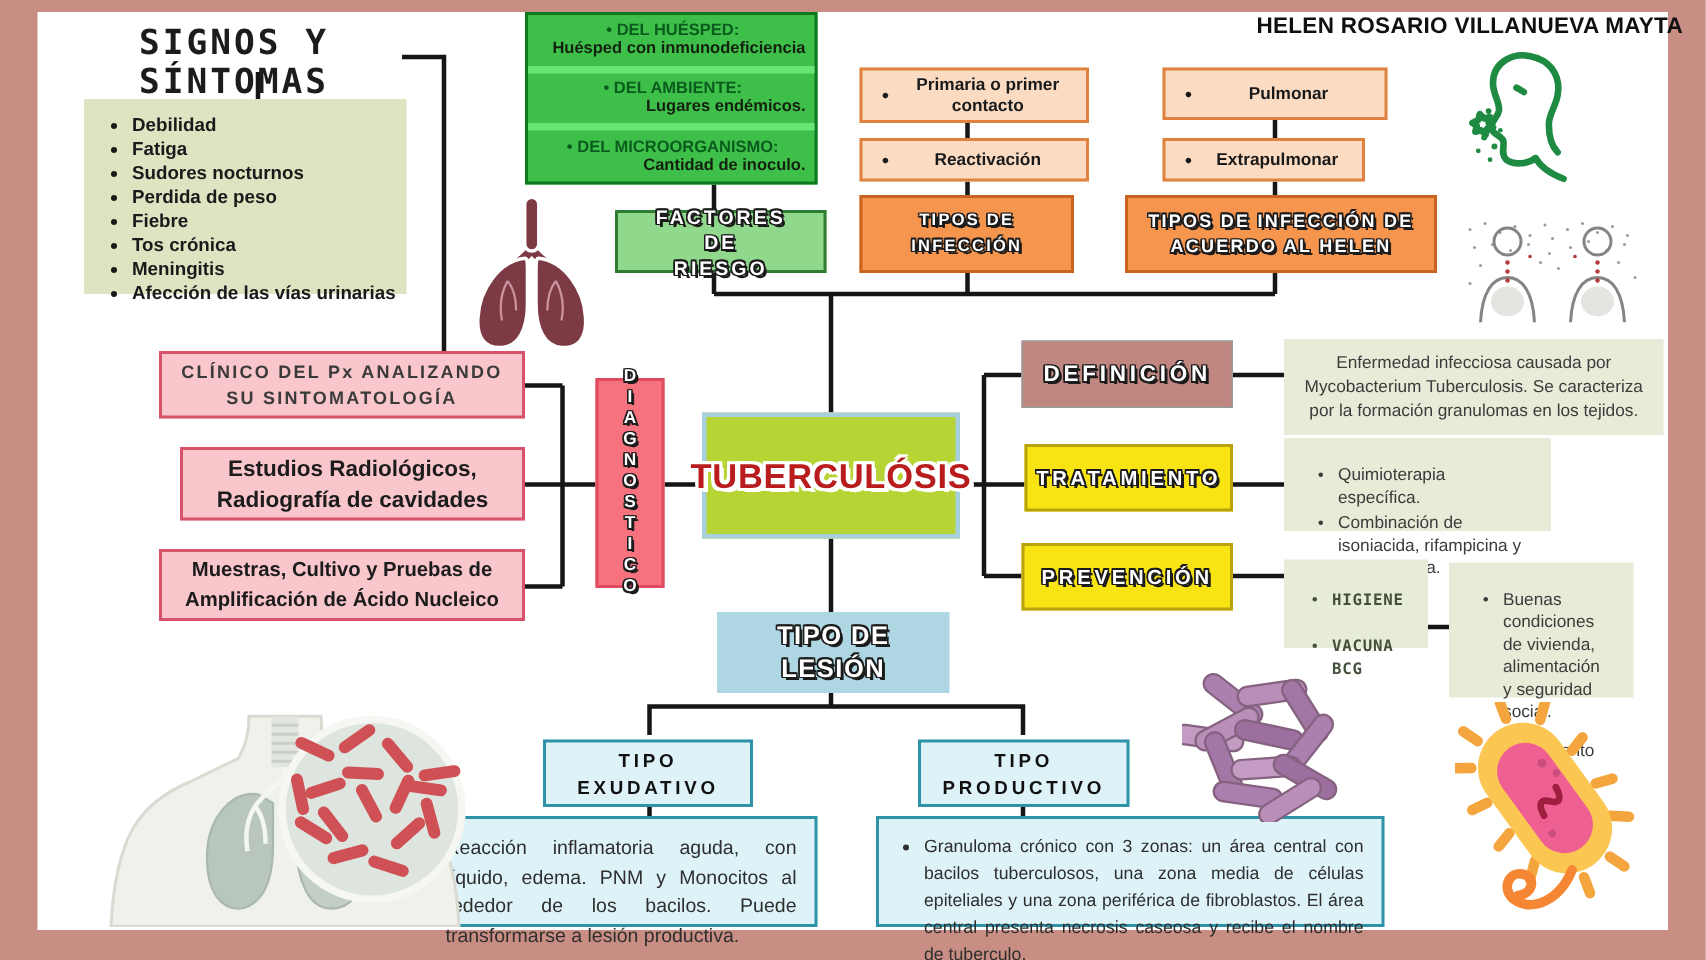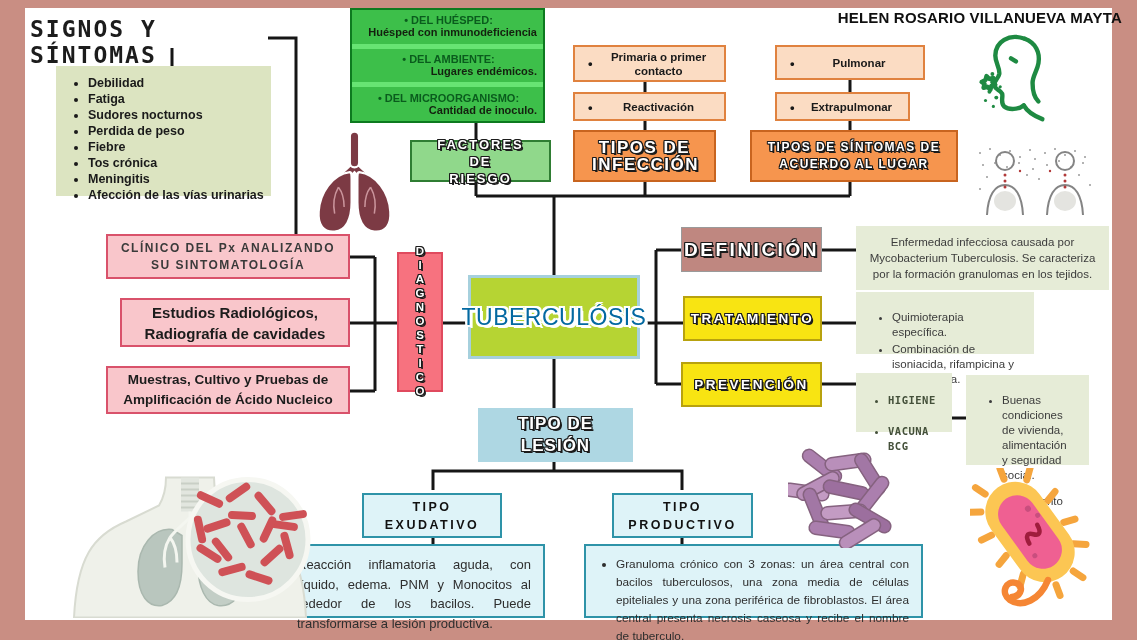--- a/index.html
+++ b/index.html
@@ -3,40 +3,40 @@
 <meta charset="utf-8">
 <style>
   html,body{margin:0;padding:0}
   body{background:#9a9a9a;font-family:"Liberation Sans",sans-serif}
   .canvas{position:relative;width:1137px;height:640px;background:#c98e83;overflow:hidden}
   .sheet{position:absolute;left:25px;top:8px;width:1087px;height:612px;background:#ffffff}
   .abs{position:absolute;box-sizing:border-box}
   .bx{position:absolute;box-sizing:border-box;display:flex;align-items:center;justify-content:center;text-align:center}
   .ow{color:#fff;font-weight:bold;
       text-shadow:-1px -1px 0 #1c1c1c,0 -1px 0 #1c1c1c,1px -1px 0 #1c1c1c,-1px 0 0 #1c1c1c,1px 0 0 #1c1c1c,-1px 1px 0 #1c1c1c,0 1px 0 #1c1c1c,1px 1px 0 #1c1c1c,2px 2px 0 #1c1c1c}
-  .title{font-family:"DejaVu Sans Mono","Liberation Mono",monospace;font-weight:bold;font-size:23px;letter-spacing:2px;color:#1c1c1c;text-align:left}
+  .title{font-family:"DejaVu Sans Mono","Liberation Mono",monospace;font-weight:bold;font-size:23px;letter-spacing:2px;color:#1c1c1c;text-align:center}
   .author{font-weight:bold;font-size:15px;color:#101010;text-align:right;letter-spacing:.2px}
   .symbox{background:#dce4c1;}
   .symbox ul{margin:9px 0 0 0;padding:0 0 0 32px;list-style:disc}
   .symbox li{font-size:12.5px;font-weight:bold;color:#1a1a1a;line-height:16px}
   .factors{background:#3dbf4a;border:2px solid #0d7a1f;display:flex;flex-direction:column}
   .fsec{flex:1;padding:2px 6px 3px 8px;display:flex;flex-direction:column;justify-content:center}
   .fsec + .fsec{border-top:5px solid #67e473}
   .fsec .fh{font-size:11px;font-weight:bold;color:#0a5c1d;text-align:center}
   .fsec .fh::before{content:"•  "}
   .fsec .fb{font-size:11px;font-weight:bold;color:#14210f;text-align:right}
   .node-green{background:#90d88b;border:2px solid #2f7d33;font-size:13px;letter-spacing:2px;line-height:17px;padding:0 31px}
-  .node-orange{background:#f6954e;border:2px solid #c8641f;font-size:17px;letter-spacing:1.5px;line-height:17px;padding:0 10px}
+  .node-orange{background:#f6954e;border:2px solid #c8641f;font-size:11px;letter-spacing:1.5px;line-height:17px;padding:0 10px}
   .peach{background:#fbdcc3;border:2px solid #e0823f;font-size:11.5px;font-weight:bold;color:#1a1a1a;padding:2px 8px 2px 26px}
   .peach::before{content:"•";position:absolute;left:13px;top:50%;transform:translateY(-50%);font-size:13px}
   .pink{background:#f9c6cb;border:2px solid #d9526b;color:#262626;font-weight:bold}
   .diag{background:#f7727f;border:2px solid #e04a5e;writing-mode:vertical-rl;text-orientation:upright;font-size:11.5px;letter-spacing:2px}
-  .tub{background:#b6d433;border:3px solid #a6d0dd;font-weight:normal;font-size:23px;letter-spacing:.5px;color:#0369a1;
+  .tub{background:#b6d433;border:3px solid #a6d0dd;font-weight:bold;font-size:23px;letter-spacing:.5px;color:#b91c1c;
        text-shadow:-2px -2px 0 #fff,0 -2px 0 #fff,2px -2px 0 #fff,-2px 0 0 #fff,2px 0 0 #fff,-2px 2px 0 #fff,0 2px 0 #fff,2px 2px 0 #fff,3px 3px 0 #fff}
-  .mauve{background:#bf8780;border:1px solid #9a9a9a;font-size:19px;letter-spacing:2.5px}
+  .mauve{background:#bf8780;border:1px solid #9a9a9a;font-size:15px;letter-spacing:2.5px}
   .yellow{background:#f8e412;border:2px solid #b8a20e;font-size:13.5px;letter-spacing:2.5px}
   .palegr{background:#e6ecd7;color:#3c3c3c}
   .palegr p{margin:0;font-size:11.5px;line-height:16px;text-align:center;padding:6px 10px}
   .palegr ul{margin:10px;padding:8px 8px 8px 26px;list-style:disc;text-align:left}
   .palegr li{font-size:11.5px;line-height:15px;color:#3c3c3c}
   .hig ul{padding:10px 4px 10px 22px}
   .hig li{font-family:"DejaVu Sans Mono","Liberation Mono",monospace;font-weight:bold;font-size:10.5px;letter-spacing:.5px;color:#44503a}
   .hig li + li{margin-top:16px}
   .buen li + li{margin-top:11px}
   .tre li + li{margin-top:2px}
@@ -98,21 +98,21 @@
 
   <div class="bx peach" style="left:573px;top:45px;width:153px;height:37px;line-height:14px">Primaria o primer contacto</div>
   <div class="bx peach" style="left:573px;top:92px;width:153px;height:29px">Reactivación</div>
   <div class="bx node-orange ow" style="left:573px;top:130px;width:143px;height:52px">
     <span style="max-width:105px">TIPOS DE INFECCIÓN</span>
   </div>
 
   <div class="bx peach" style="left:775px;top:45px;width:150px;height:35px">Pulmonar</div>
   <div class="bx peach" style="left:775px;top:92px;width:135px;height:29px">Extrapulmonar</div>
   <div class="bx node-orange ow" style="left:750px;top:130px;width:208px;height:52px;font-size:12px">
-    <span style="max-width:190px">TIPOS DE SÍNTOMAS DE ACUERDO AL LUGAR</span>
+    <span style="max-width:190px">TIPOS DE INFECCIÓN DE ACUERDO AL HELEN</span>
   </div>
 
   <div class="abs author" style="left:830px;top:9px;width:292px">HELEN ROSARIO VILLANUEVA MAYTA</div>
 
   <div class="bx pink" style="left:106px;top:234px;width:244px;height:45px;font-size:12px;letter-spacing:1.5px;line-height:17px;padding:0 4px;color:#3a3a3a">CLÍNICO DEL Px ANALIZANDO SU SINTOMATOLOGÍA</div>
   <div class="bx pink" style="left:120px;top:298px;width:230px;height:49px;font-size:15px;line-height:21px;padding:0 14px;color:#1c1c1c">Estudios Radiológicos, Radiografía de cavidades</div>
   <div class="bx pink" style="left:106px;top:366px;width:244px;height:48px;font-size:13.5px;line-height:20px;padding:0 2px;color:#1c1c1c">Muestras, Cultivo y Pruebas de Amplificación de Ácido Nucleico</div>
   <div class="bx diag ow" style="left:397px;top:252px;width:46px;height:140px">DIAGNOSTICO</div>
 
   <div class="bx tub" style="left:468px;top:275px;width:172px;height:84px">TUBERCULÓSIS</div>

